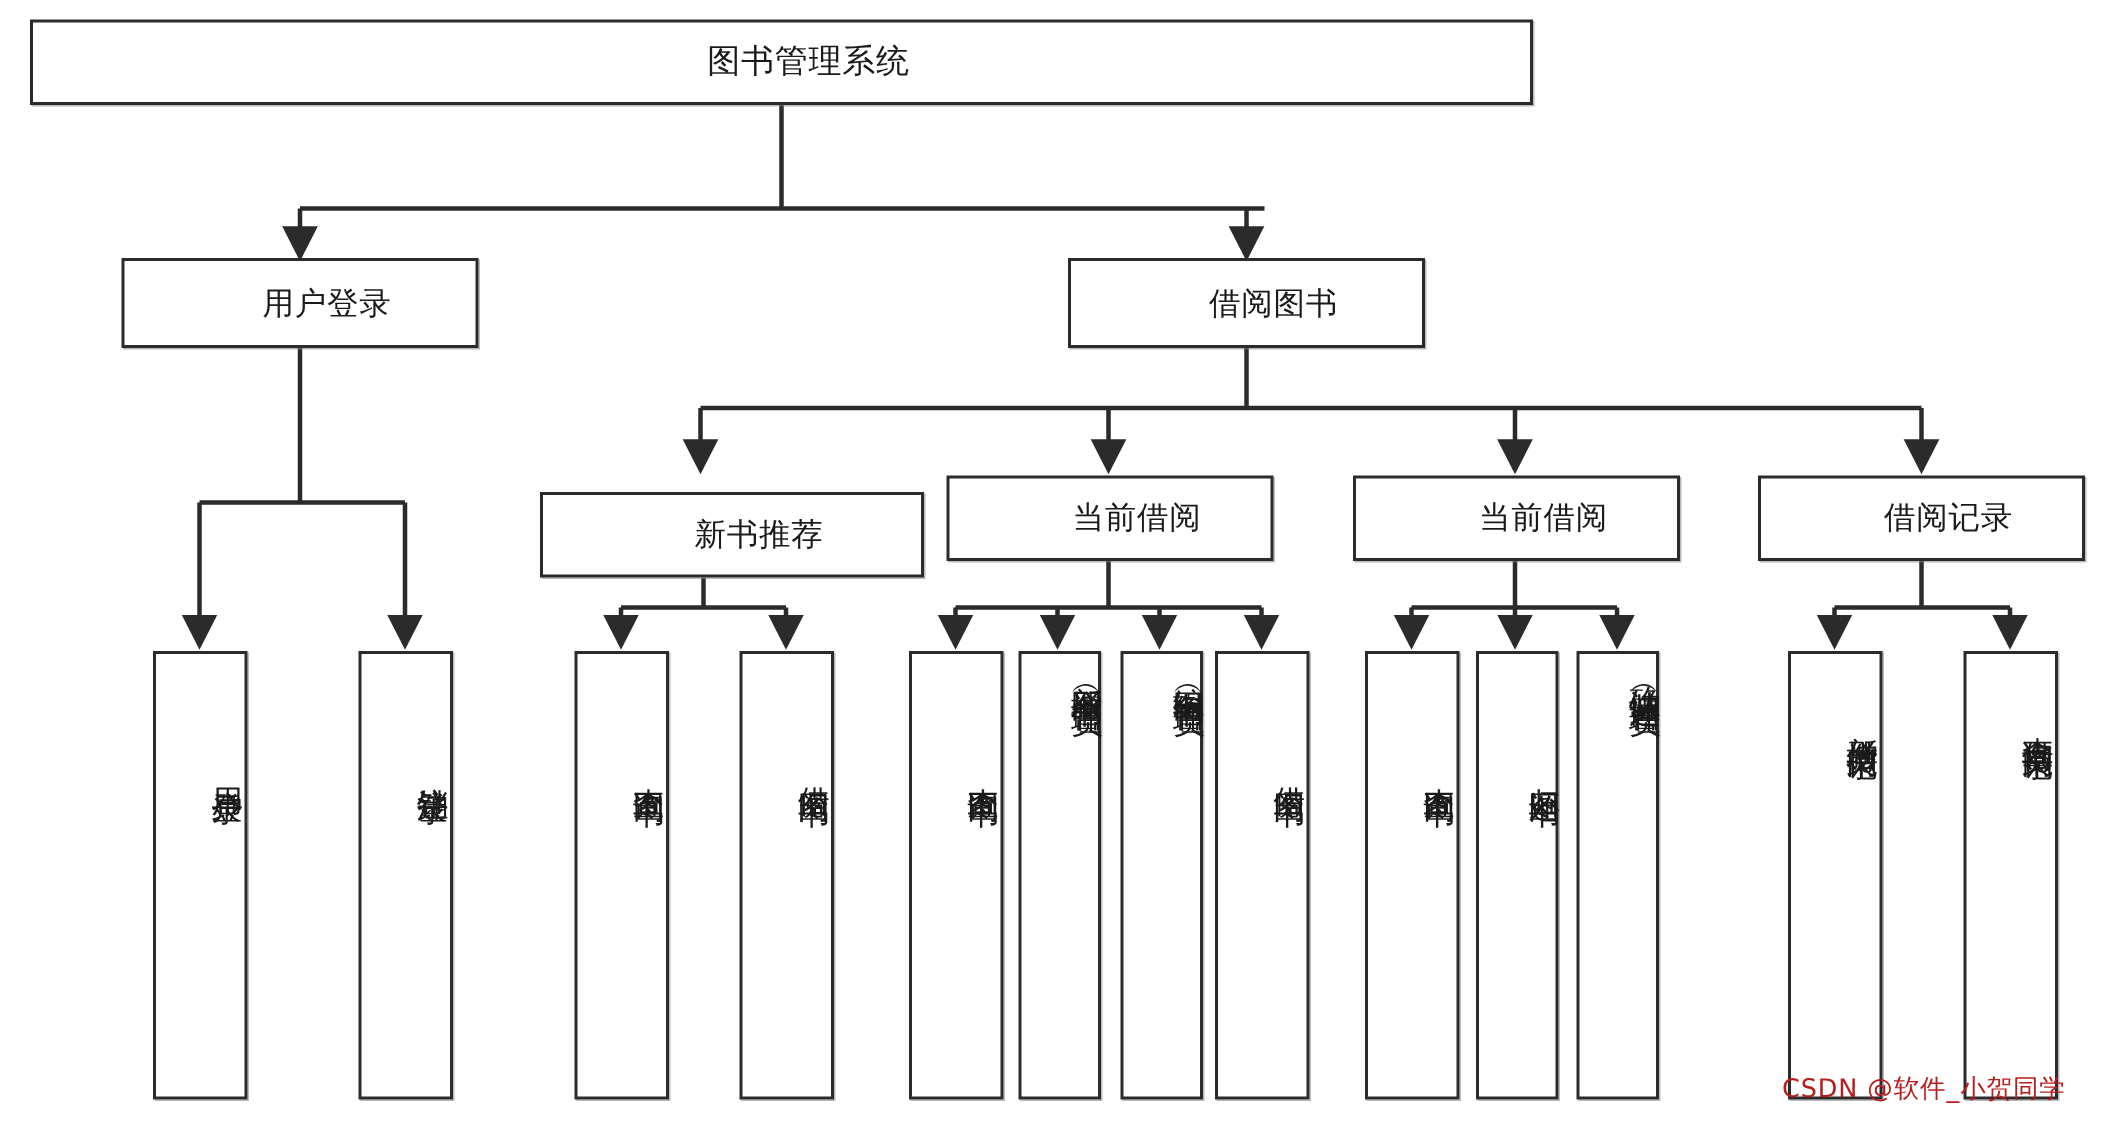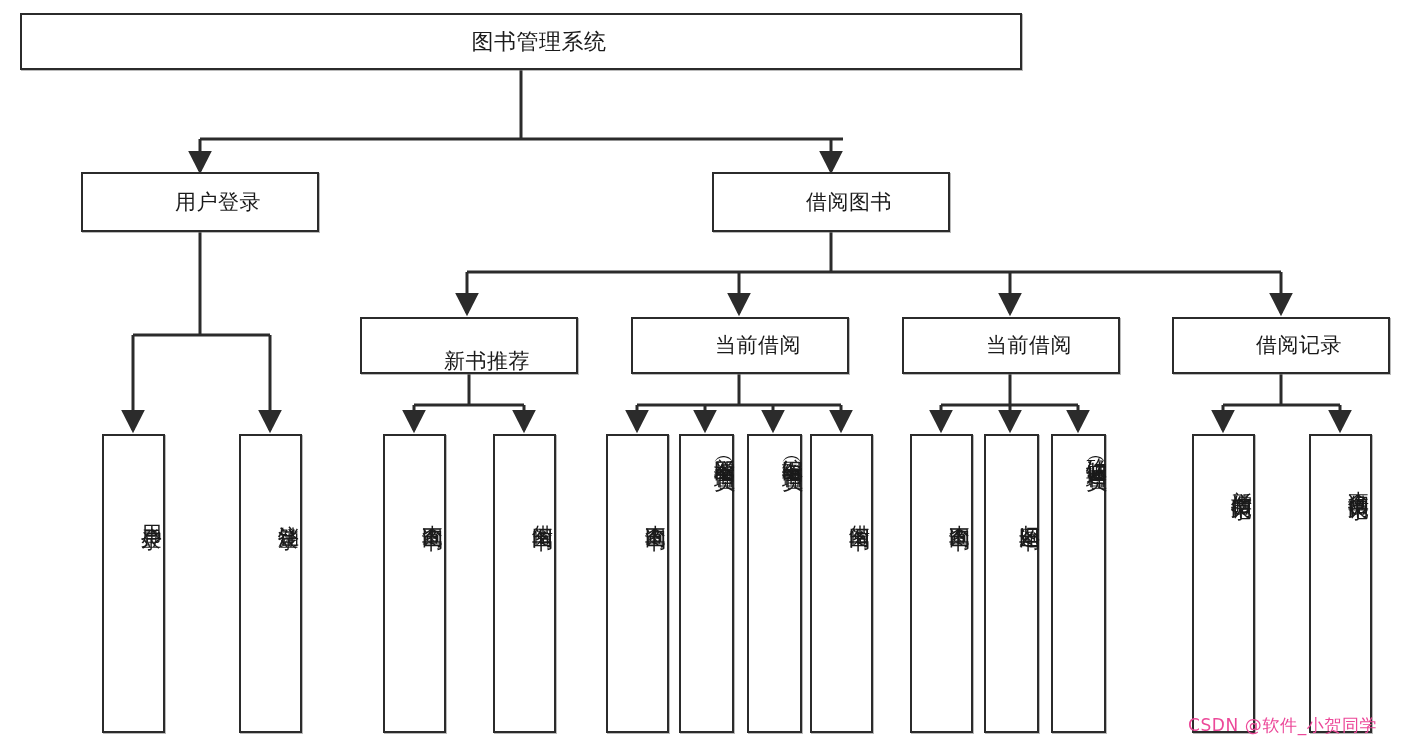--- a/index.html
+++ b/index.html
@@ -65,21 +65,21 @@
     max-height: 292px;
   }
   .node.leaf.tall .node-label {
     max-height: 292px;
   }
   .watermark {
     position: absolute;
     left: 1188px;
     top: 714px;
     font-size: 17px;
-    color: #ec4899;
+    color: #b91c1c;
     letter-spacing: 0.6px;
     white-space: nowrap;
     z-index: 6;
     user-select: none;
   }
 </style>
 </head>
 <body>
 
 <div id="diagram-root">
@@ -141,21 +141,21 @@
   </div>
 
   <div class="node" style="left:81px; top:172px; width:238px; height:60px;">
     <span class="node-label">用户登录</span>
   </div>
 
   <div class="node" style="left:712px; top:172px; width:238px; height:60px;">
     <span class="node-label">借阅图书</span>
   </div>
 
-  <div class="node" style="left:360px; top:317px; width:218px; height:57px;align-items:flex-end;">
+  <div class="node" style="left:360px; top:328px; width:256px; height:57px;">
     <span class="node-label">新书推荐</span>
   </div>
 
   <div class="node" style="left:631px; top:317px; width:218px; height:57px;">
     <span class="node-label">当前借阅</span>
   </div>
 
   <div class="node" style="left:902px; top:317px; width:218px; height:57px;">
     <span class="node-label">当前借阅</span>
   </div>

